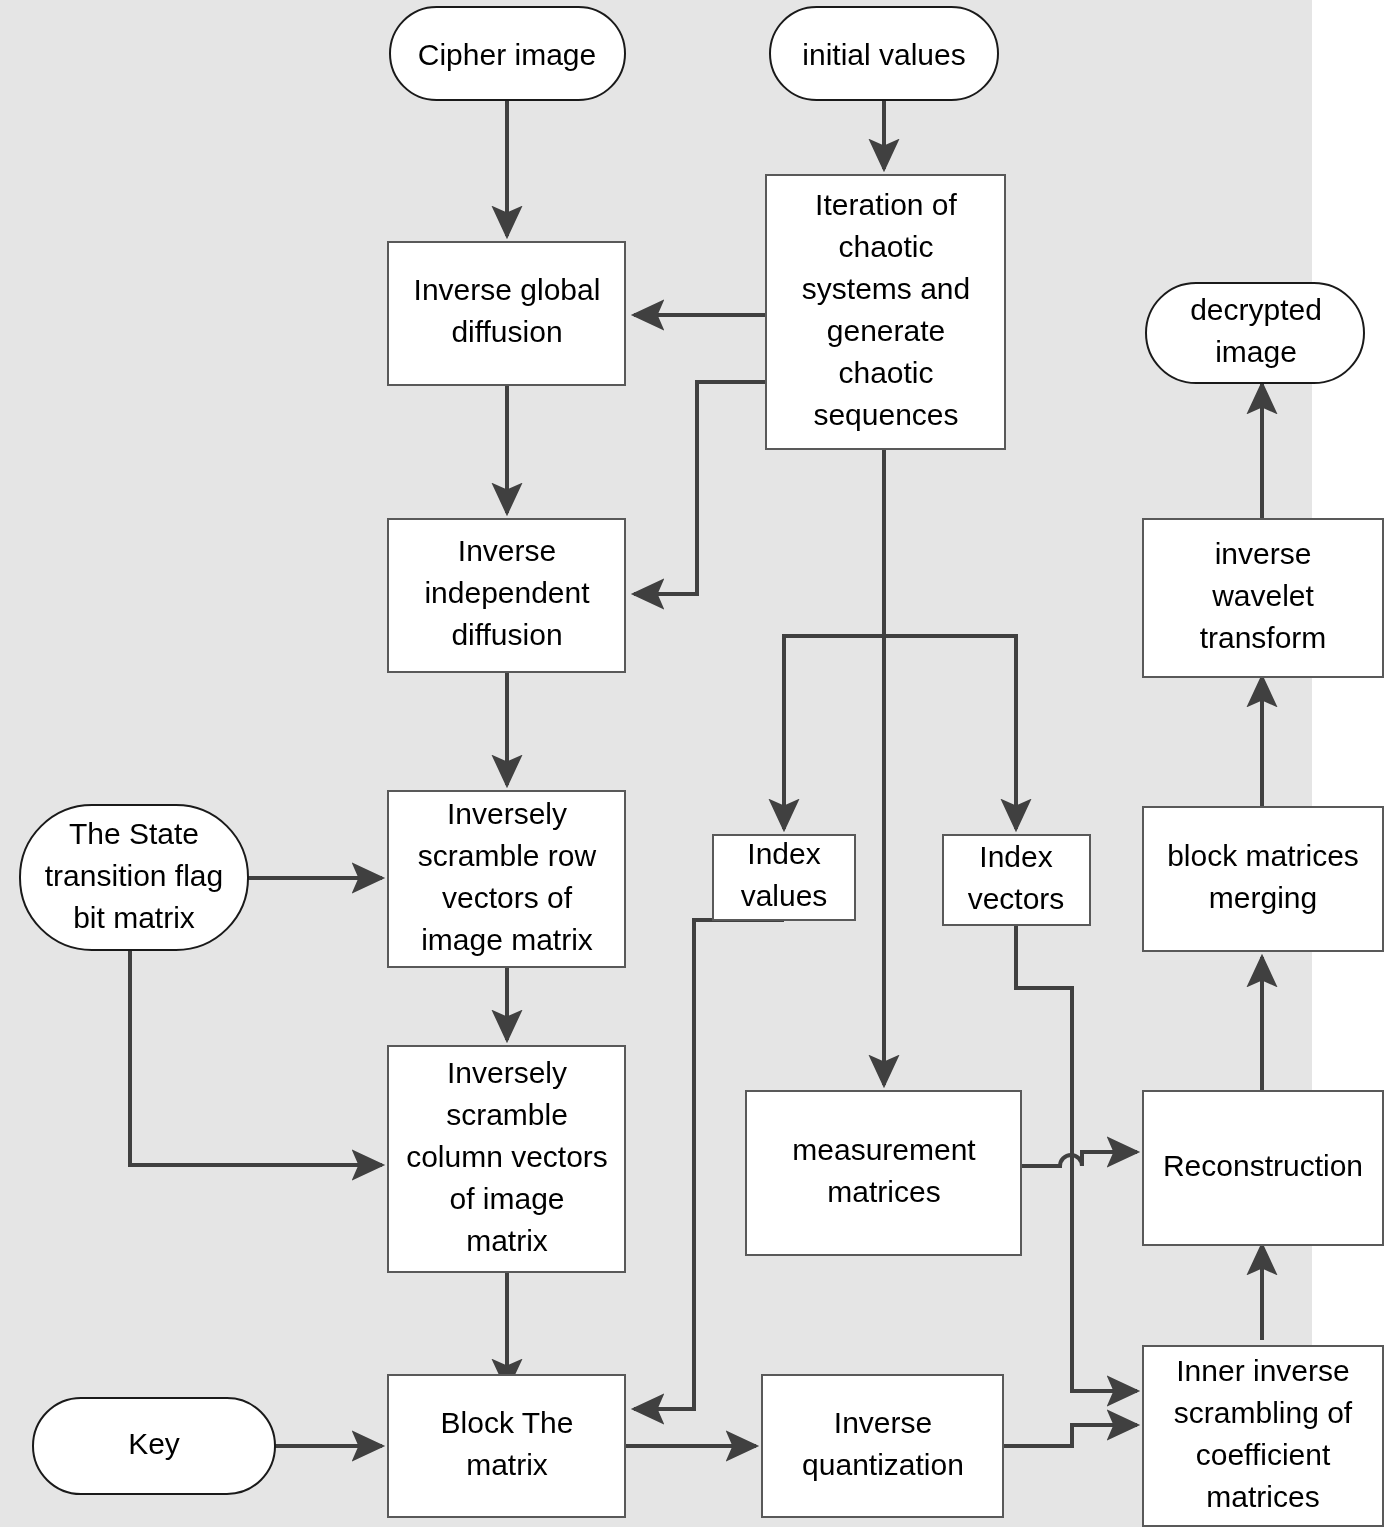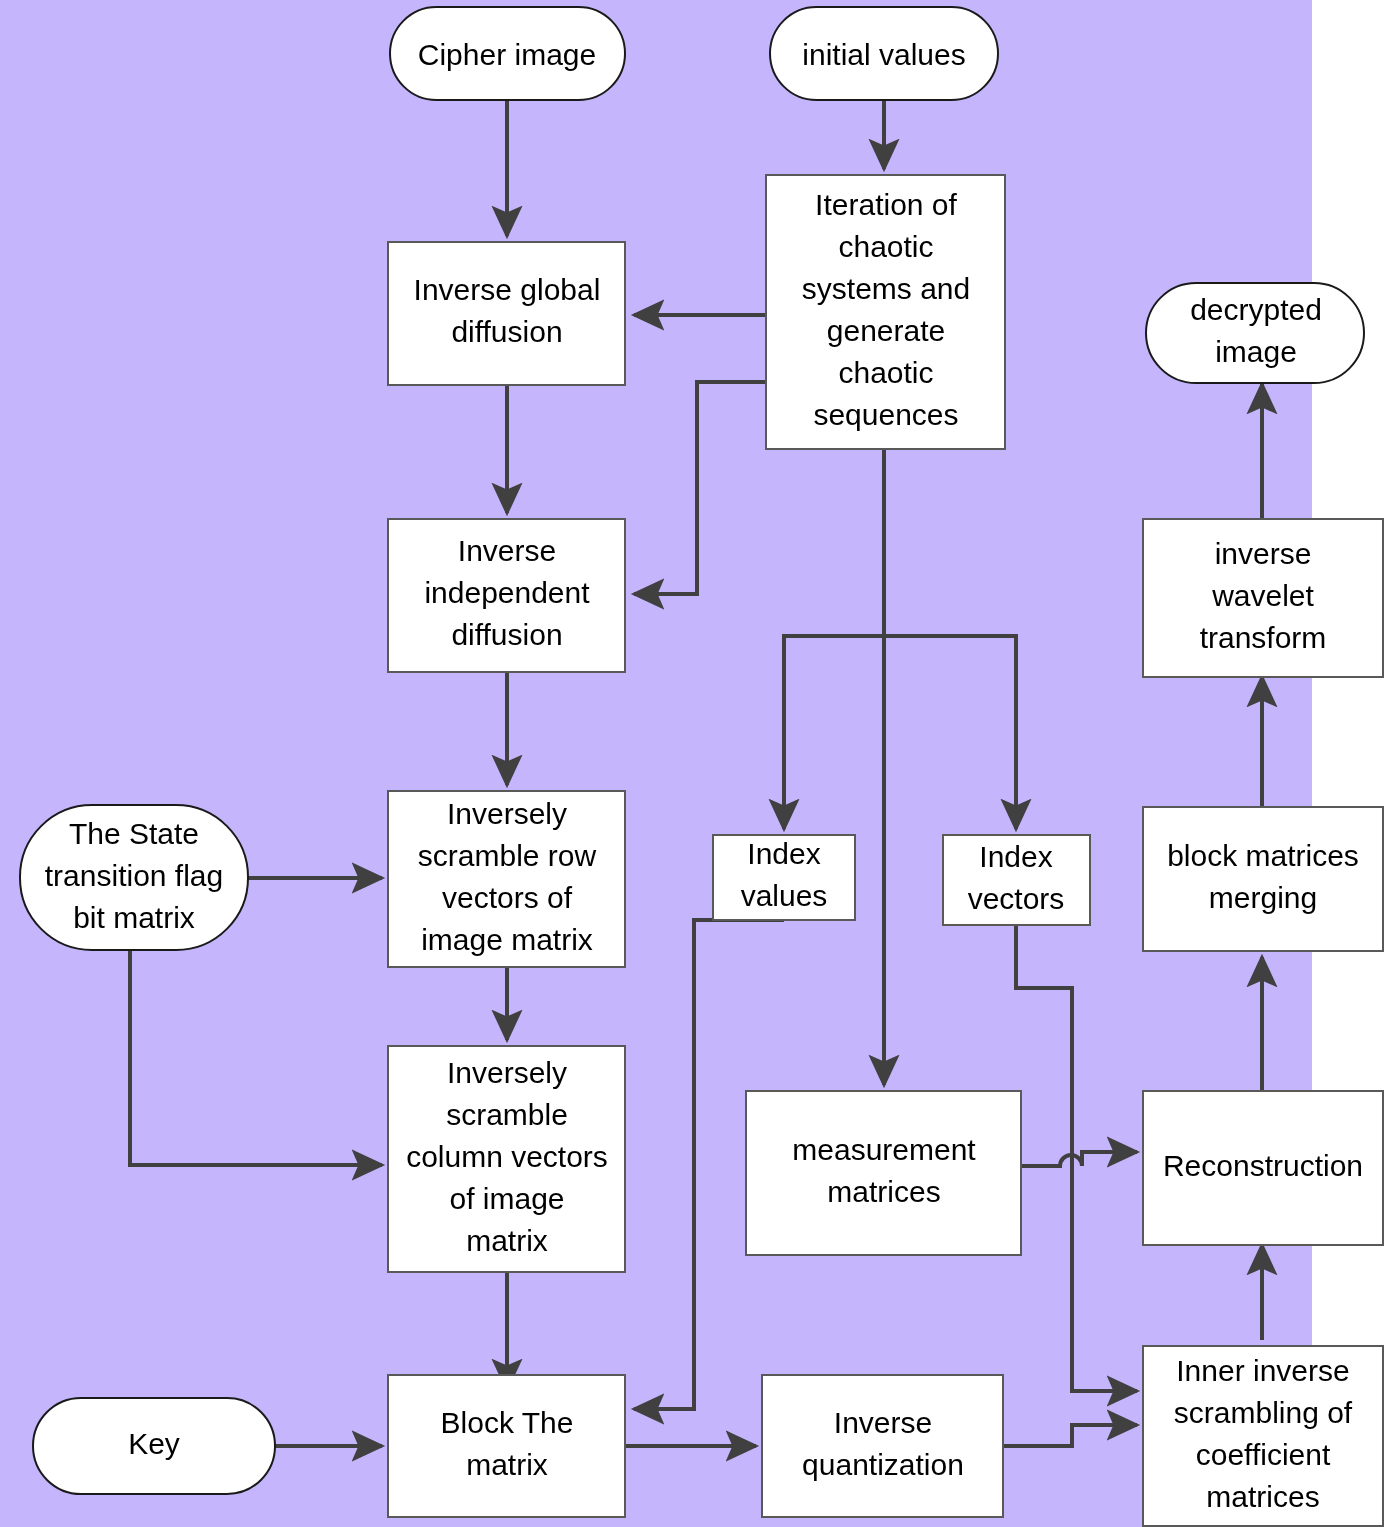--- a/index.html
+++ b/index.html
@@ -4,21 +4,21 @@
 <style>
   html, body {
     margin: 0;
     padding: 0;
     background: #ffffff;
   }
   #diagram-root {
     position: relative;
     width: 1312px;
     height: 1527px;
-    background: #c4b5fd;
+    background: #e5e5e5;
     font-family: "Liberation Sans", sans-serif;
   }
   svg#flow {
     position: absolute;
     top: 0; left: 0;
     width: 1391px;
     height: 1527px;
     display: block;
   }
   .node-rect {

